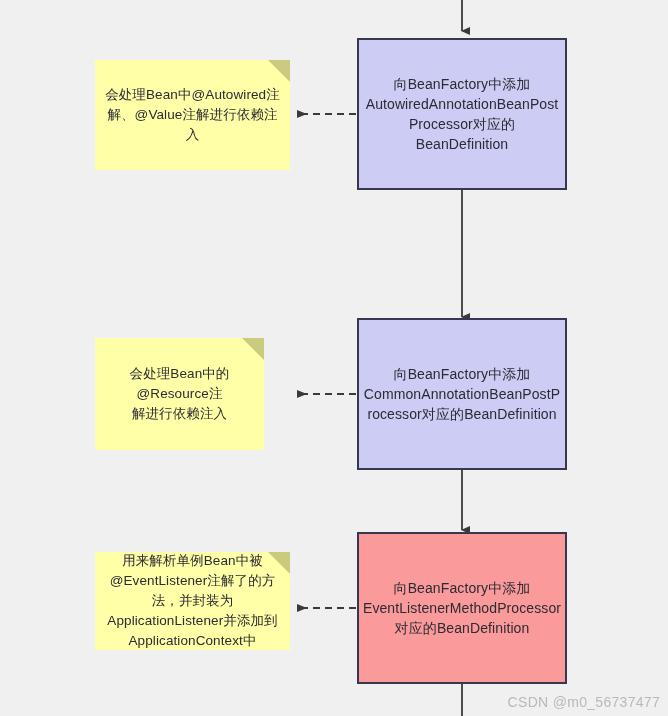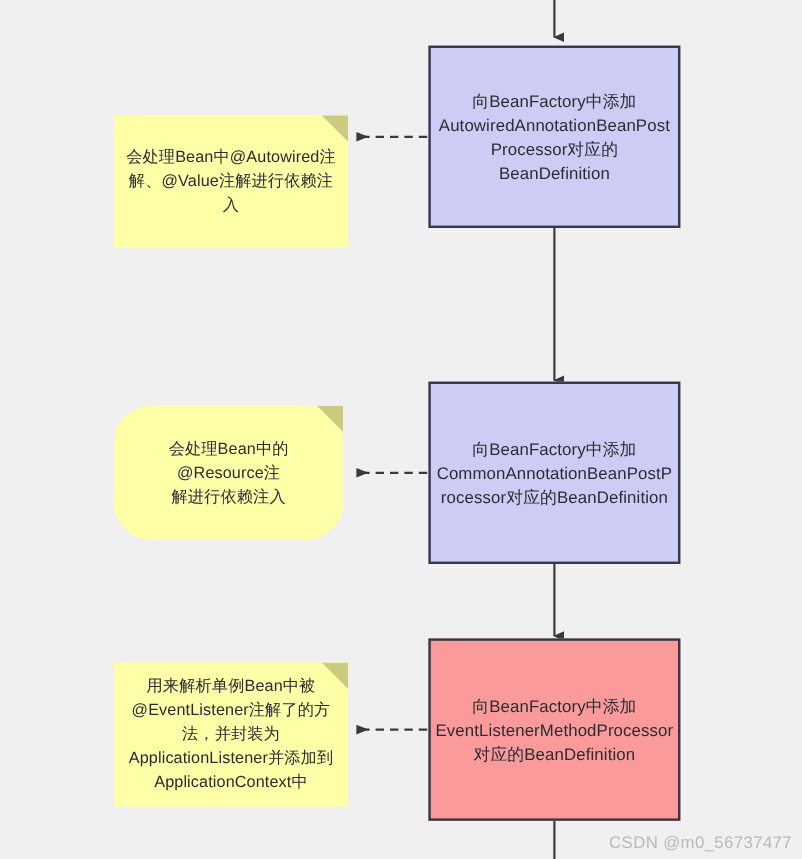--- a/index.html
+++ b/index.html
@@ -137,33 +137,33 @@
 Processor对应的BeanDefinition</div>
 
   <div class="proc-box purple" style="left:357px; top:318px; width:210px; height:152px;">向BeanFactory中添加
 CommonAnnotationBeanPostP
 rocessor对应的BeanDefinition</div>
 
   <div class="proc-box red" style="left:357px; top:532px; width:210px; height:152px;">向BeanFactory中添加
 EventListenerMethodProcessor
 对应的BeanDefinition</div>
 
-  <div class="note" style="left:95px; top:60px; width:195px; height:110px;margin-top:36px;">
+  <div class="note" style="left:95px; top:60px; width:195px; height:110px;">
     <span class="fold"></span>
     <span class="note-text">会处理Bean中@Autowired注
 解、@Value注解进行依赖注入</span>
   </div>
 
-  <div class="note" style="left:95px; top:338px; width:191px; height:112px;border-radius:31px;">
+  <div class="note" style="left:95px; top:338px; width:169px; height:112px;">
     <span class="fold"></span>
     <span class="note-text">会处理Bean中的@Resource注
 解进行依赖注入</span>
   </div>
 
-  <div class="note" style="left:95px; top:552px; width:195px; height:120px;">
+  <div class="note" style="left:95px; top:552px; width:195px; height:98px;">
     <span class="fold"></span>
     <span class="note-text">用来解析单例Bean中被
 @EventListener注解了的方
 法，并封装为
 ApplicationListener并添加到
 ApplicationContext中</span>
   </div>
 
   <div class="watermark">CSDN @m0_56737477</div>
 

